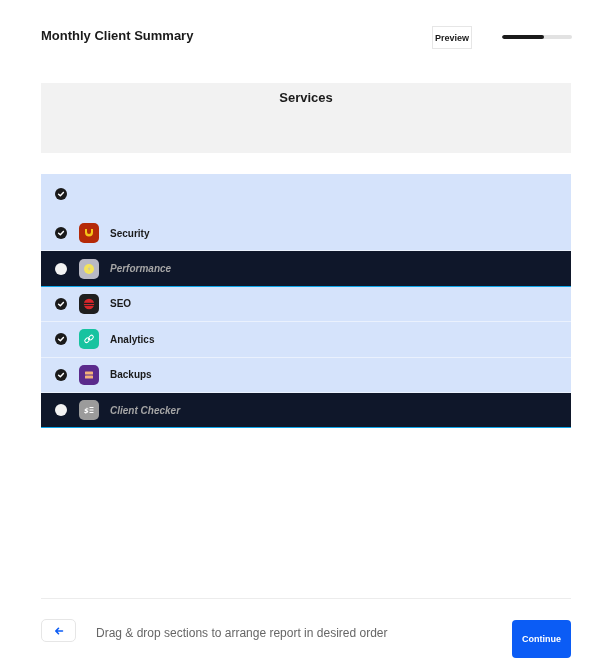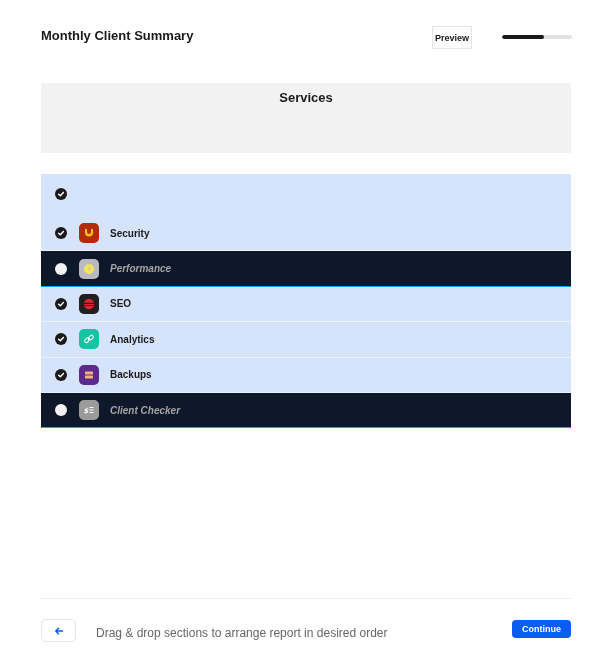--- a/index.html
+++ b/index.html
@@ -55,21 +55,21 @@
     .divider { position: absolute; top: 598px; left: 41px; width: 530px; height: 1px; background: #ececec; }
 
     .back-btn {
       position: absolute; top: 619px; left: 41px; width: 35px; height: 23px;
       border: 1px solid #e6e6e6; border-radius: 5px; background: #fff;
       display: flex; align-items: center; justify-content: center; cursor: pointer;
     }
     .back-btn svg { width: 10px; height: 10px; }
     .hint { position: absolute; top: 626px; left: 96px; font-size: 12px; color: #666; }
     .continue-btn {
-      position: absolute; top: 620px; left: 512px; width: 59px; height: 18px;
+      position: absolute; top: 620px; left: 512px; width: 59px; height: 38px;
       background: #0b5cf5; color: #fff; border-radius: 4px; font-size: 9px; font-weight: bold;
       display: flex; align-items: center; justify-content: center; cursor: pointer;
     }
   </style>
 </head>
 <body>
 
 <div class="header">
   <div class="title">Monthly Client Summary</div>
   <div class="preview-btn">Preview</div>

